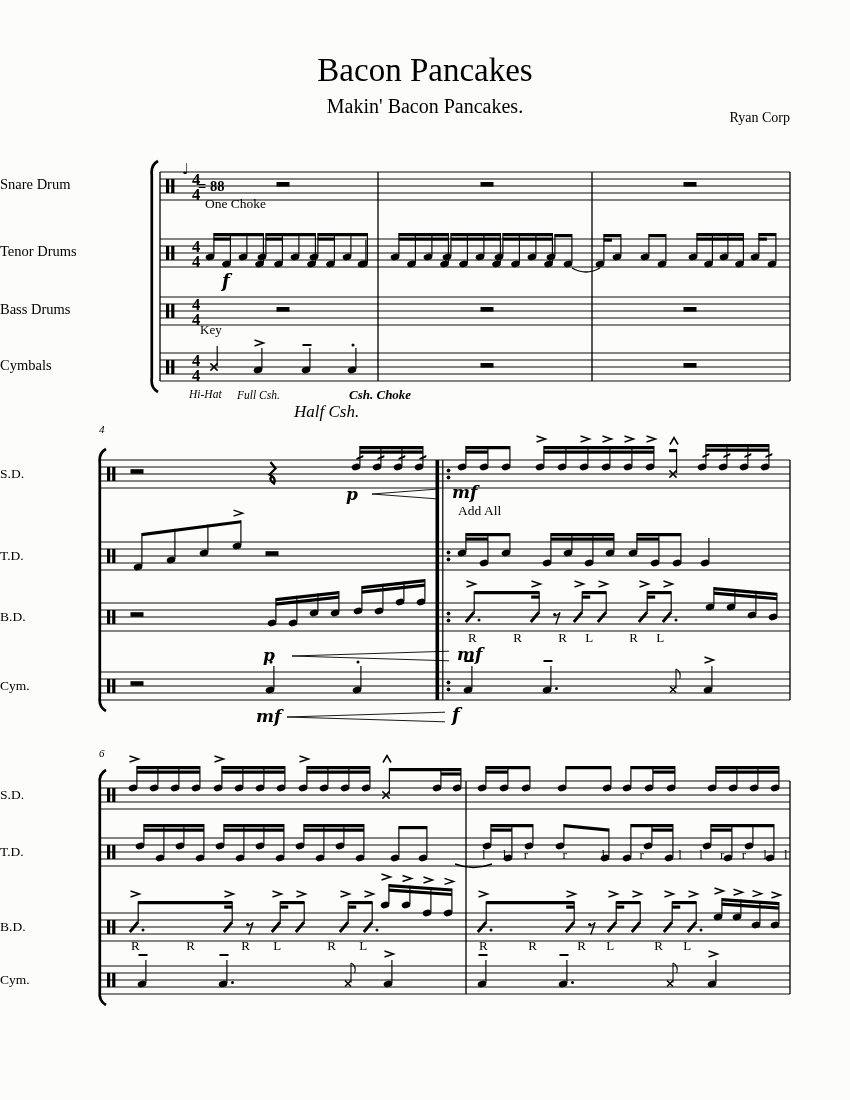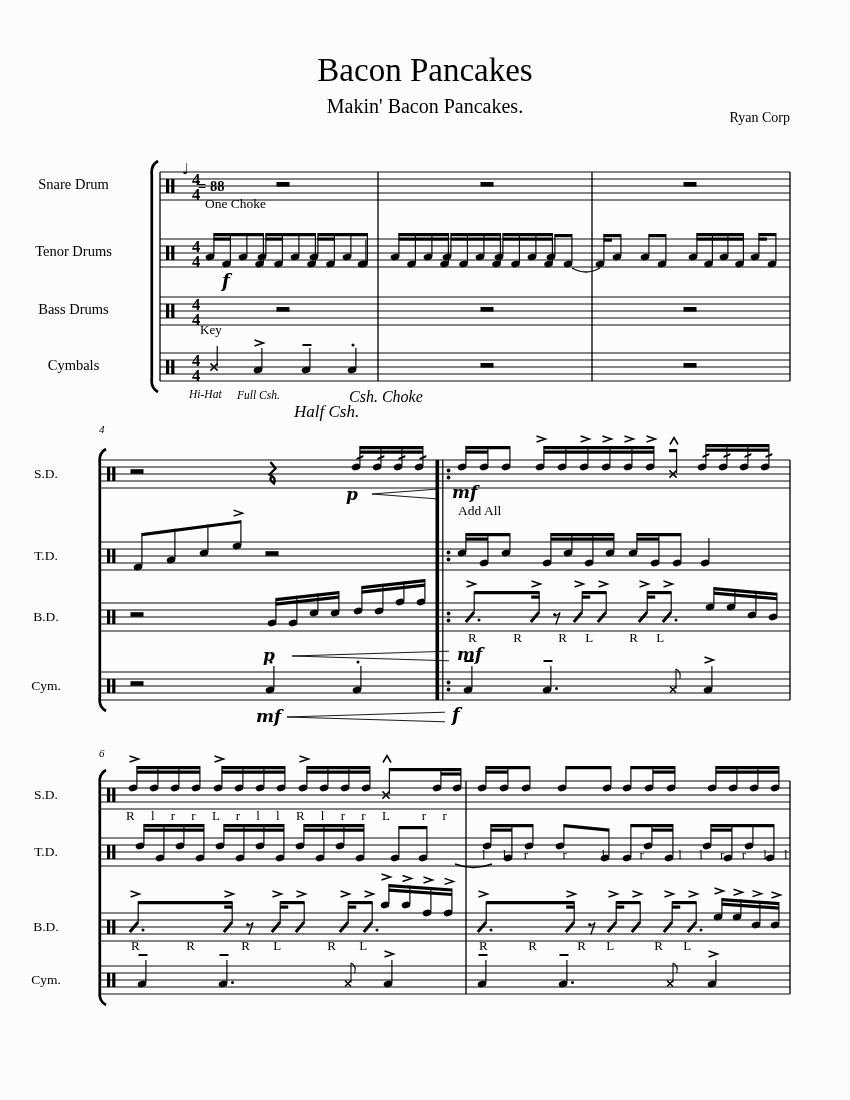--- a/index.html
+++ b/index.html
@@ -1,20 +1,20 @@
 <!DOCTYPE html>
 <html><head>
 <meta charset="utf-8">
 <style>
   html,body{margin:0;padding:0;}
   .page{position:relative;width:850px;height:1100px;overflow:hidden;
         font-family:"Liberation Serif","DejaVu Serif",serif;}
   .t{position:absolute;color:#000;white-space:pre;line-height:1.1;}
   .ctr{left:0;width:850px;text-align:center;}
-  .lbl{text-align:center;}
+  .lbl{text-align:left;}
   .dyn{font-family:"DejaVu Serif",serif;font-style:italic;font-weight:bold;font-size:17px;}
   .it{font-style:italic;text-align:center;}
   .stick{font-size:13px;}
   svg{position:absolute;left:0;top:0;}
 </style>
 </head>
 <body>
 
 <div class="page" id="page" style="background: rgb(252, 252, 250);">
 
@@ -712,21 +712,21 @@
   <div class="t lbl" style="left:0;width:147px;top:244px;font-size:14.5px;">Tenor Drums</div>
   <div class="t lbl" style="left:0;width:147px;top:302px;font-size:14.5px;">Bass Drums</div>
   <div class="t lbl" style="left:0;width:147px;top:358px;font-size:14.5px;">Cymbals</div>
 
   <div class="t" style="left:205px;top:197px;font-size:13.5px;">One Choke</div>
   <div class="t dyn" style="left:222px;top:271px;font-size:18px;">f</div>
   <div class="t" style="left:200px;top:323px;font-size:13px;">Key</div>
   <div class="t it" style="left:189px;top:388px;font-size:11.5px;">Hi-Hat</div>
   <div class="t it" style="left:237px;top:389px;font-size:11.5px;">Full Csh.</div>
   <div class="t it" style="left:294px;top:403px;font-size:17px;">Half Csh.</div>
-  <div class="t it" style="left:349px;top:388px;font-size:16px;">Csh. Choke</div>
+  <div class="t it" style="left:349px;top:388px;font-size:13px;font-weight:bold;">Csh. Choke</div>
 
   <div class="t it" style="left:99px;top:423px;font-size:11px;">4</div>
   <div class="t lbl" style="left:0;width:92px;top:467px;font-size:13.5px;">S.D.</div>
   <div class="t lbl" style="left:0;width:92px;top:549px;font-size:13.5px;">T.D.</div>
   <div class="t lbl" style="left:0;width:92px;top:610px;font-size:13.5px;">B.D.</div>
   <div class="t lbl" style="left:0;width:92px;top:679px;font-size:13.5px;">Cym.</div>
 
   <div class="t dyn" style="left:346px;top:485px;">p</div>
   <div class="t dyn" style="left:452px;top:483px;">mf</div>
   <div class="t" style="left:458px;top:504px;font-size:13.5px;">Add All</div>
@@ -735,17 +735,16 @@
   <div class="t dyn" style="left:457px;top:645px;">mf</div>
   <div class="t dyn" style="left:256px;top:707px;">mf</div>
   <div class="t dyn" style="left:452px;top:705px;font-size:18px;">f</div>
 
   <div class="t it" style="left:99px;top:747px;font-size:11px;">6</div>
   <div class="t lbl" style="left:0;width:92px;top:788px;font-size:13.5px;">S.D.</div>
   <div class="t lbl" style="left:0;width:92px;top:845px;font-size:13.5px;">T.D.</div>
   <div class="t lbl" style="left:0;width:92px;top:920px;font-size:13.5px;">B.D.</div>
   <div class="t lbl" style="left:0;width:92px;top:973px;font-size:13.5px;">Cym.</div>
 
-  <div class="t stick" style="left:126px;top:809px;word-spacing:13px;">R l r r L r l l R l r r L  r r</div>
   <div class="t stick" style="left:482px;top:809px;word-spacing:14px;margin-top:39px;">l l r  r  l  r  l l r r l l</div>
   <div class="t stick" style="left:131px;top:939px;word-spacing:20px;">R  R  R L  R L</div>
   <div class="t stick" style="left:479px;top:939px;word-spacing:17px;">R  R  R L  R L</div>
 </div>
 
 </body></html>

